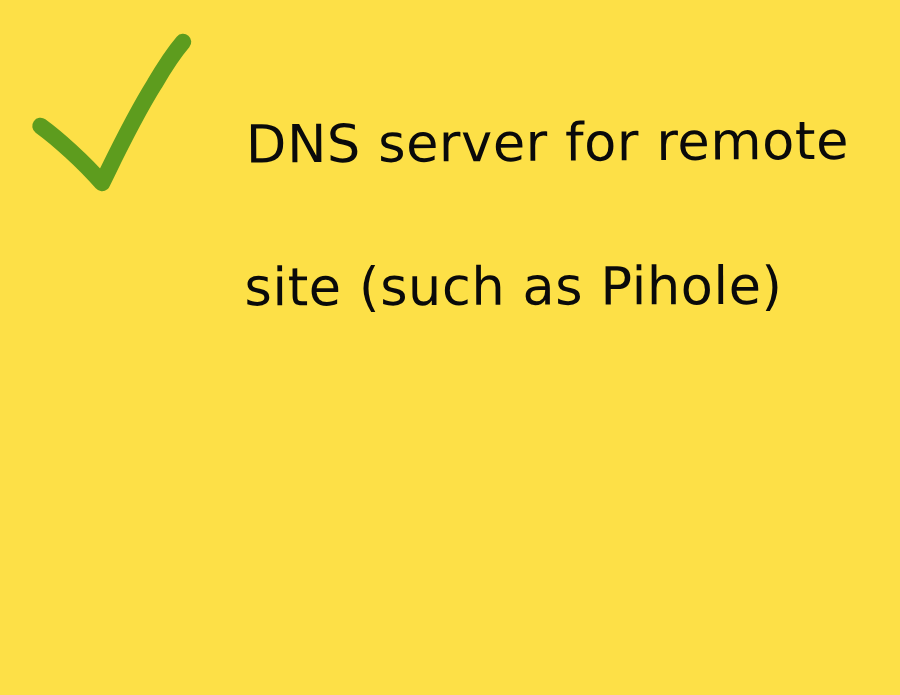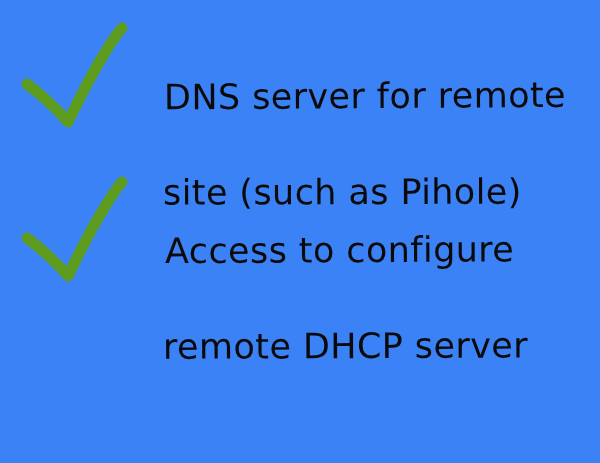--- a/index.html
+++ b/index.html
@@ -78,40 +78,29 @@
   
   .check-item.row-0 .line-0 { transform: rotate(-0.35deg) translateX(1px); }
   .check-item.row-0 .line-1 { transform: rotate(-0.15deg); }
   .check-item.row-1 .line-0 { transform: rotate(-0.3deg) translateX(2px); }
   .check-item.row-1 .line-1 { transform: rotate(-0.2deg); }
   .check-item.row-2 .line-0 { transform: rotate(-0.3deg) translateX(1px); }
 </style>
 </head>
 <body style="background: rgb(255, 255, 255);">
 
-<div id="checklist" style="background: #3b82f6;">
+<div id="checklist" style="background: #fde047;">
 
   <div class="check-item row-0">
     <span class="check-mark">
       <svg viewBox="0 0 112 118" xmlns="http://www.w3.org/2000/svg" aria-hidden="true">
         <path d="M9 66 C 20 74, 38 90, 50 104 C 56 92, 70 62, 85 38 C 92 26, 98 17, 104 10" fill="none" stroke="#5d9c1e" stroke-width="11" stroke-linecap="round" stroke-linejoin="round"></path>
       </svg>
     </span>
     <div class="item-text" style="color: rgb(10, 10, 10);">
       <span class="line line-0">DNS server for remote</span>
       <span class="line line-1">site (such as Pihole)</span>
     </div>
   </div>
 
-  <div class="check-item row-1">
-    <span class="check-mark">
-      <svg viewBox="0 0 112 118" xmlns="http://www.w3.org/2000/svg" aria-hidden="true">
-        <path d="M9 66 C 20 74, 38 90, 50 104 C 56 92, 70 62, 85 38 C 92 26, 98 17, 104 10" fill="none" stroke="#5d9c1e" stroke-width="11" stroke-linecap="round" stroke-linejoin="round"></path>
-      </svg>
-    </span>
-    <div class="item-text" style="color: rgb(10, 10, 10);">
-      <span class="line line-0">Access to configure</span>
-      <span class="line line-1">remote DHCP server</span>
-    </div>
-  </div>
 
 
 </div>
 
 </body></html>

